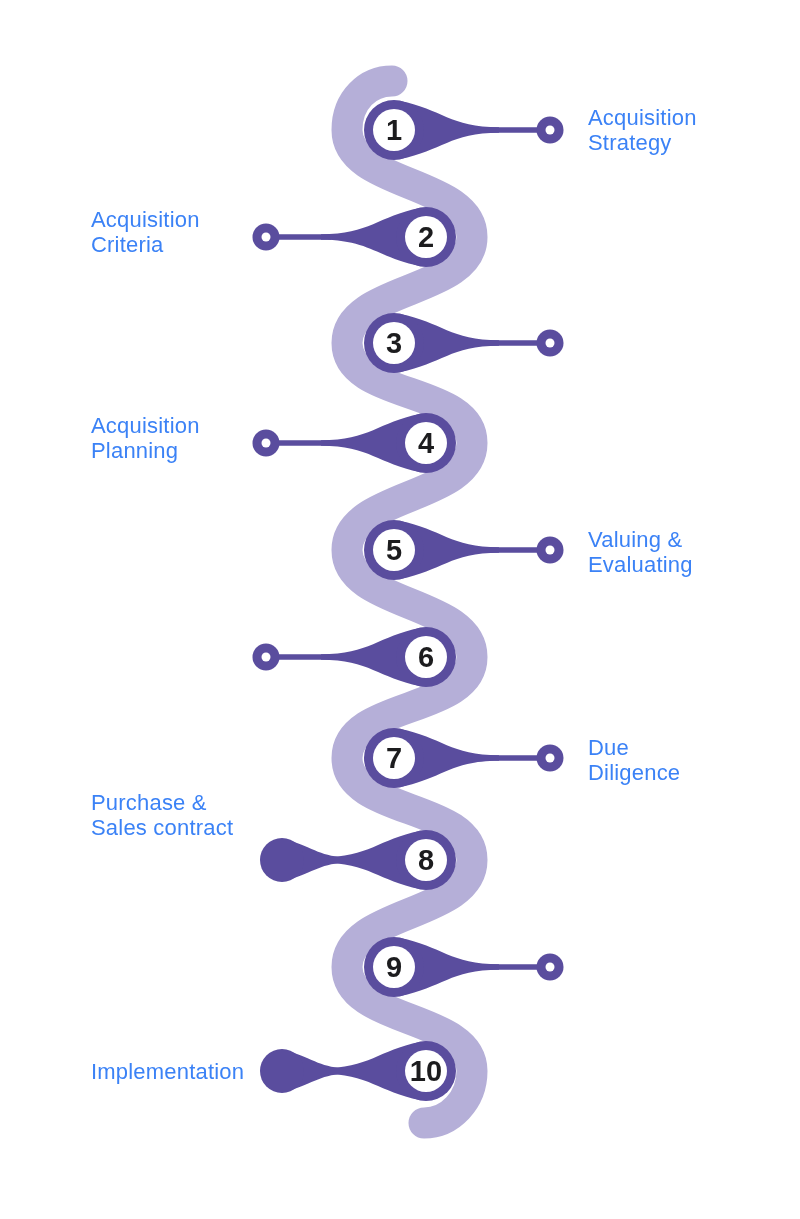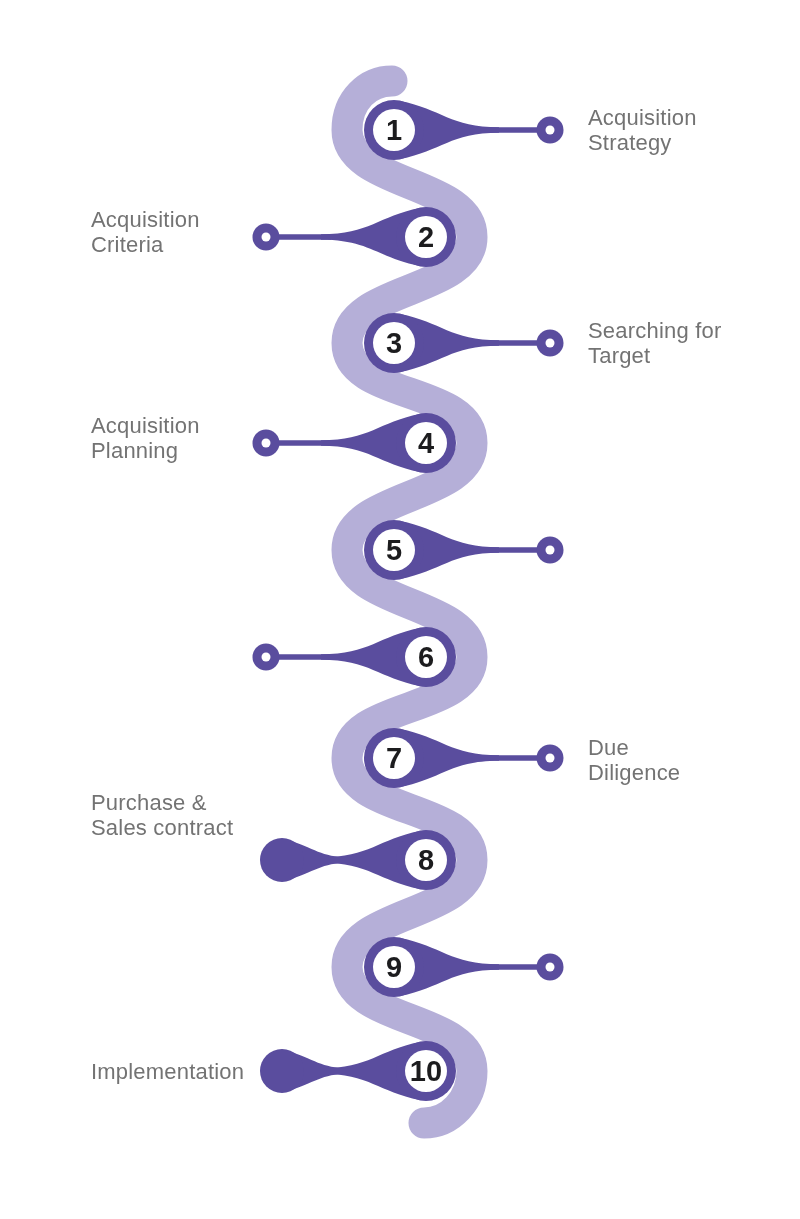--- a/index.html
+++ b/index.html
@@ -9,21 +9,21 @@
     background:#ffffff;
     font-family:"Liberation Sans", sans-serif;
     overflow:hidden;
   }
   .canvas svg{position:absolute;left:0;top:0;}
   .step-label{
     position:absolute;
     font-size:22px;
     line-height:25px;
     letter-spacing:.2px;
-    color:#737373;
+    color:#3b82f6;
     white-space:pre-line;
     transform:translateY(-50%);
     width:210px;
   }
   .step-label.right{left:588px;text-align:left;}
   .step-label.left{left:91px;text-align:left;}
   text.num{
     font-family:"Liberation Sans", sans-serif;
     font-size:29px;
     font-weight:600;
@@ -139,23 +139,23 @@
           <circle r="21" fill="#ffffff"></circle>
         </g>
         <text x="426" y="1081" text-anchor="middle" class="num">10</text>
       </g>
   </svg>
 
   <div class="step-label right" style="top:130px">Acquisition
 Strategy</div>
   <div class="step-label left" style="top:232px">Acquisition
 Criteria</div>
-  <div class="step-label right" style="top:343px">Searching for
-Target</div>
   <div class="step-label left" style="top:438px">Acquisition
 Planning</div>
+  <div class="step-label right" style="top:552px">Valuing &amp;
+Evaluating</div>
   <div class="step-label right" style="top:760px">Due
 Diligence</div>
   <div class="step-label left" style="top:815px">Purchase &amp;
 Sales contract</div>
   <div class="step-label left" style="top:1071px">Implementation</div>
 
 </div>
 
 </body></html>

